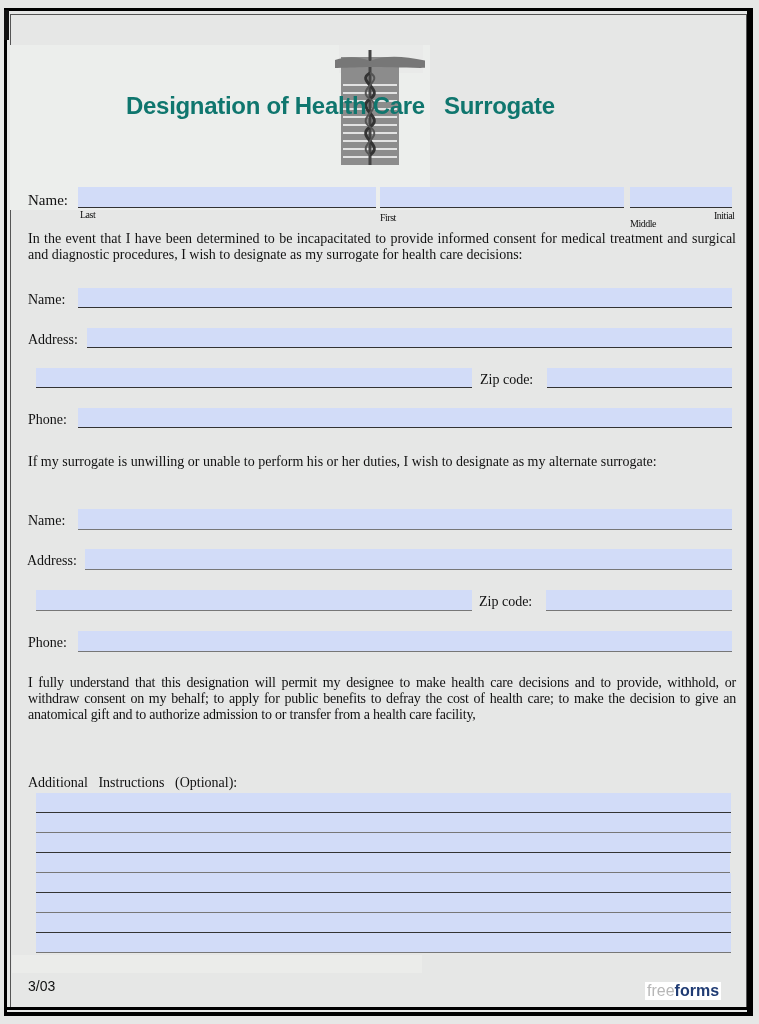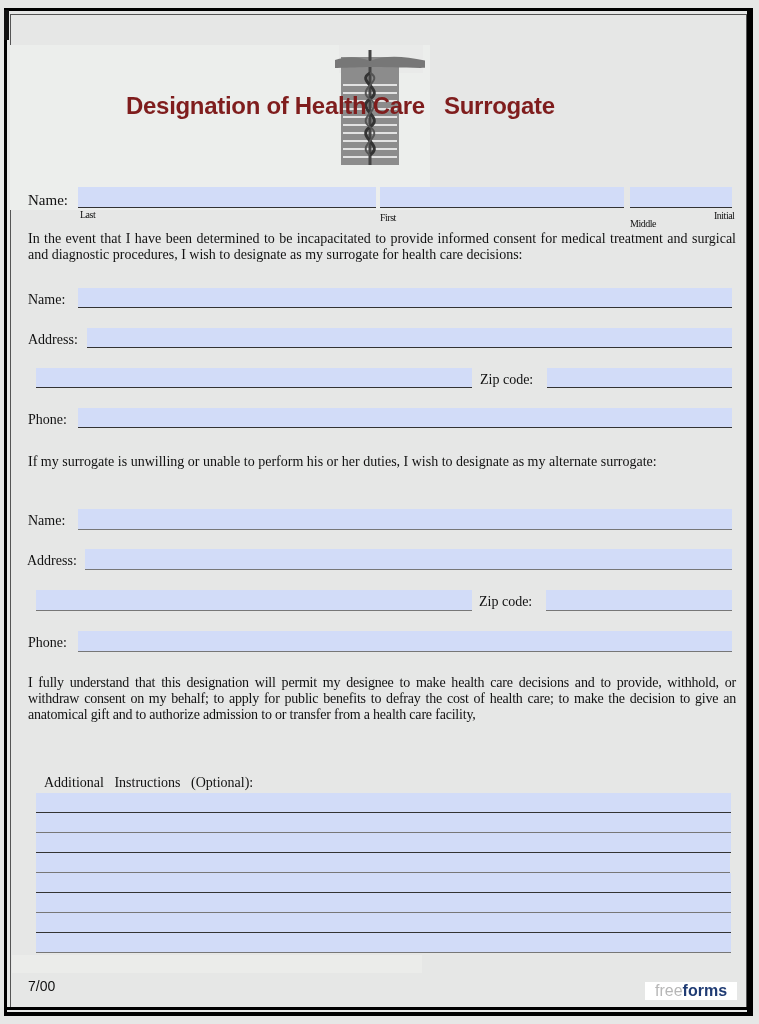--- a/index.html
+++ b/index.html
@@ -28,34 +28,34 @@
   }
   .scan-patch3 {
     position:absolute; left:12px; top:955px; width:410px; height:18px; background:#ebecea;
   }
   .logo-caduceus {
     position:absolute; left:335px; top:45px; width:90px; height:120px;
   }
   .title {
     position:absolute; left:126px; top:92px;
     font-family:"Liberation Sans", "DejaVu Sans", sans-serif;
-    font-weight:bold; font-size:24px; letter-spacing:-0.3px; color:#7f1d1d;
+    font-weight:bold; font-size:24px; letter-spacing:-0.3px; color:#0f766e;
     white-space:pre;
   }
   .lbl { position:absolute; font-size:14px; white-space:pre;text-align:right; }
   .sublbl { position:absolute; font-size:10px; letter-spacing:-0.5px; white-space:pre; }
   .para { position:absolute; font-size:14px; line-height:16px; left:28px; width:708px; text-align:justify; }
   .field {
     position:absolute; background:#d2dcf8; border:none; border-bottom:1.5px solid #333;
     box-sizing:border-box; padding:0 4px; font-family:"Liberation Serif", serif; font-size:13px;
   }
   .field.gray { border-bottom-color:#777; }
   .footer-date { position:absolute; left:28px; top:978px; font-size:14px; font-family:"Liberation Sans", sans-serif; }
   .freeforms {
-    position:absolute; left:645px; top:982px; padding:0 10px; background:#fff;
+    position:absolute; left:645px; top:982px; padding:0 2px; background:#fff;
     font-family:"Liberation Sans", "DejaVu Sans", sans-serif; font-size:16px; font-weight:bold; line-height:18px;
   }
   .freeforms .free { color:#b7b7b7; font-weight:normal; }
   .freeforms .forms { color:#1f3b73; }
   .bottom-rule1 { position:absolute; left:6px; top:1007px; width:746px; height:3px; background:#000; }
   .bottom-rule2 { position:absolute; left:6px; top:1012px; width:746px; height:1px; background:#000; }
 </style>
 </head>
 <body>
 
@@ -124,28 +124,28 @@
 
 <input class="field gray" style="left: 36px; top: 590px; width: 436px; height: 21px;" value="">
 <div class="lbl" style="left:479px; top:594px;">Zip code:</div>
 <input class="field gray" style="left: 546px; top: 590px; width: 186px; height: 21px;" value="">
 
 <div class="lbl" style="left:28px; top:635px;">Phone:</div>
 <input class="field gray" style="left: 78px; top: 631px; width: 654px; height: 21px;" value="">
 
 <div class="para" style="top:675px; letter-spacing:-0.2px;">I fully understand that this designation will permit my designee to make health care decisions and to provide, withhold, or withdraw consent on my behalf; to apply for public benefits to defray the cost of health care; to make the decision to give an anatomical gift and to authorize admission to or transfer from a health care facility,</div>
 
-<div class="lbl" style="left:28px; top:775px;margin-left:16px;">Additional   Instructions   (Optional):</div>
+<div class="lbl" style="left:28px; top:775px;">Additional   Instructions   (Optional):</div>
 
 <input class="field" style="left: 36px; top: 793px; width: 695px; height: 20px;" value="">
 <input class="field gray" style="left: 36px; top: 813px; width: 695px; height: 20px;" value="">
 <input class="field" style="left: 36px; top: 833px; width: 695px; height: 20px;" value="">
 <input class="field gray" style="left: 36px; top: 853px; width: 694px; height: 20px;" value="">
 <input class="field" style="left: 36px; top: 873px; width: 695px; height: 20px;" value="">
 <input class="field gray" style="left: 36px; top: 893px; width: 695px; height: 20px;" value="">
 <input class="field" style="left: 36px; top: 913px; width: 695px; height: 20px;" value="">
 <input class="field gray" style="left: 36px; top: 933px; width: 695px; height: 20px;" value="">
 
-<div class="footer-date">7/00</div>
+<div class="footer-date">3/03</div>
 <div class="freeforms"><span class="free">free</span><span class="forms">forms</span></div>
 
 <div class="bottom-rule1"></div>
 <div class="bottom-rule2"></div>
 
 </body></html>

